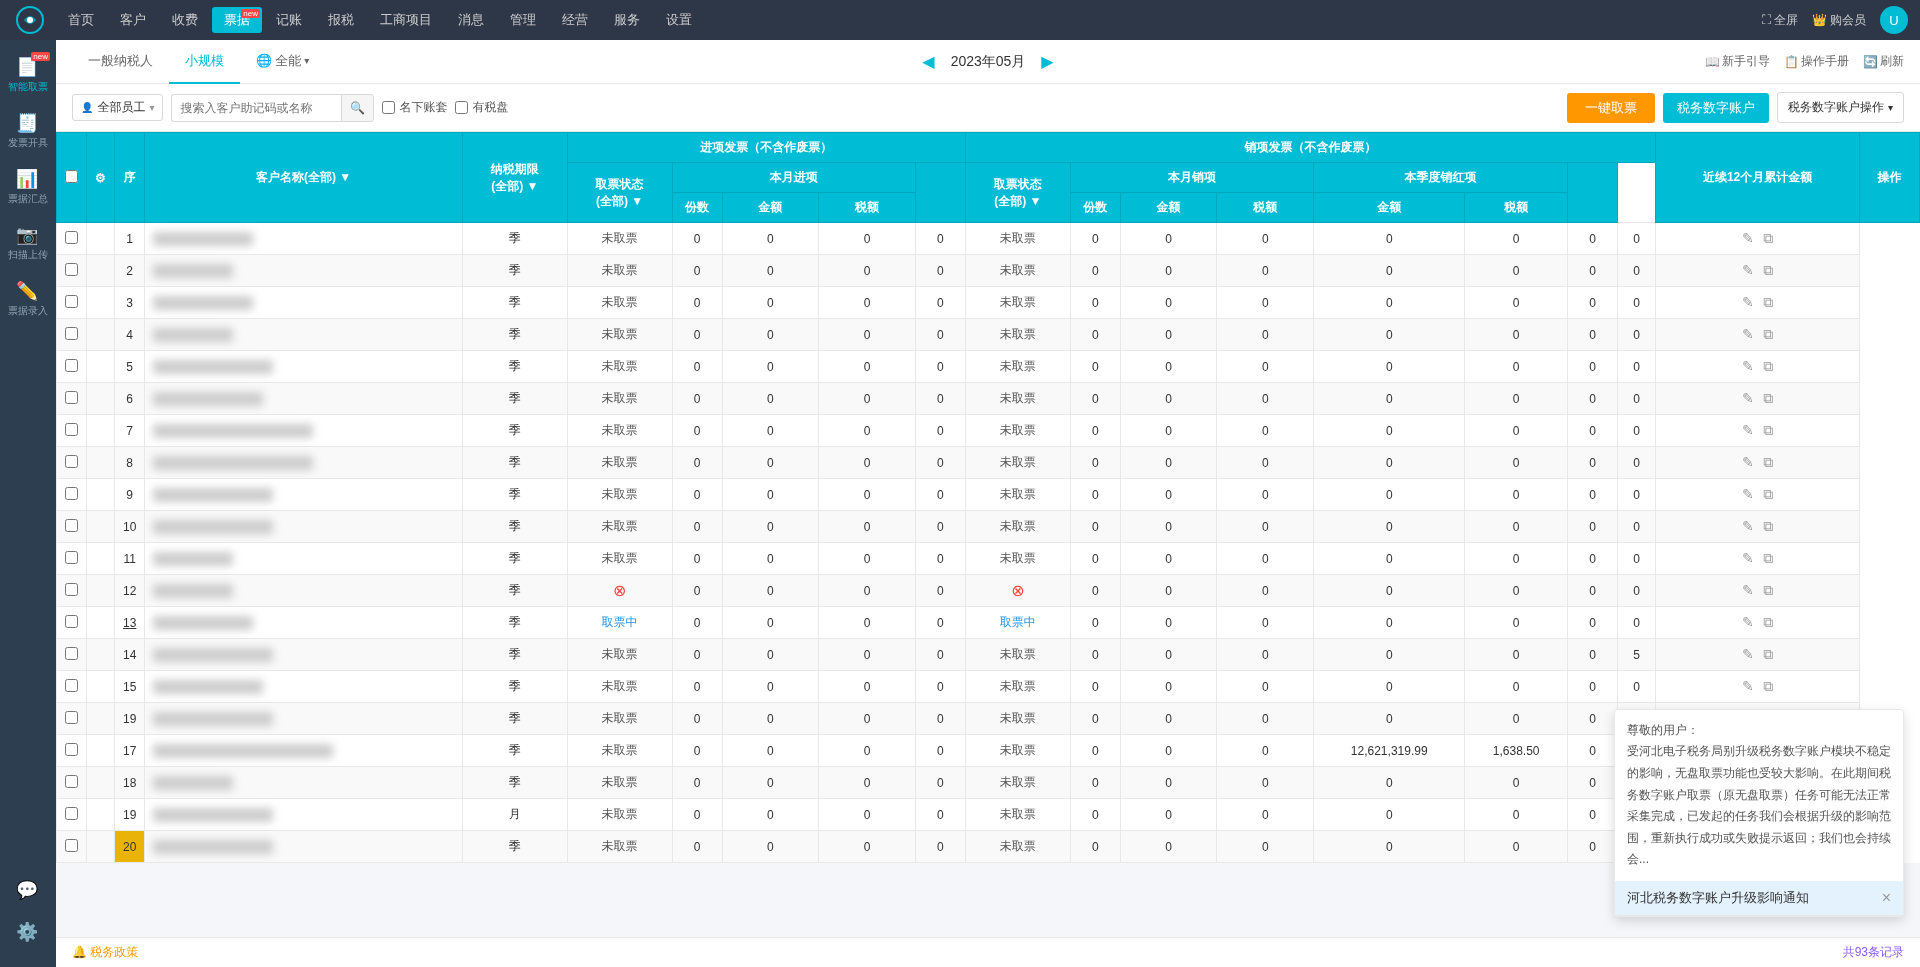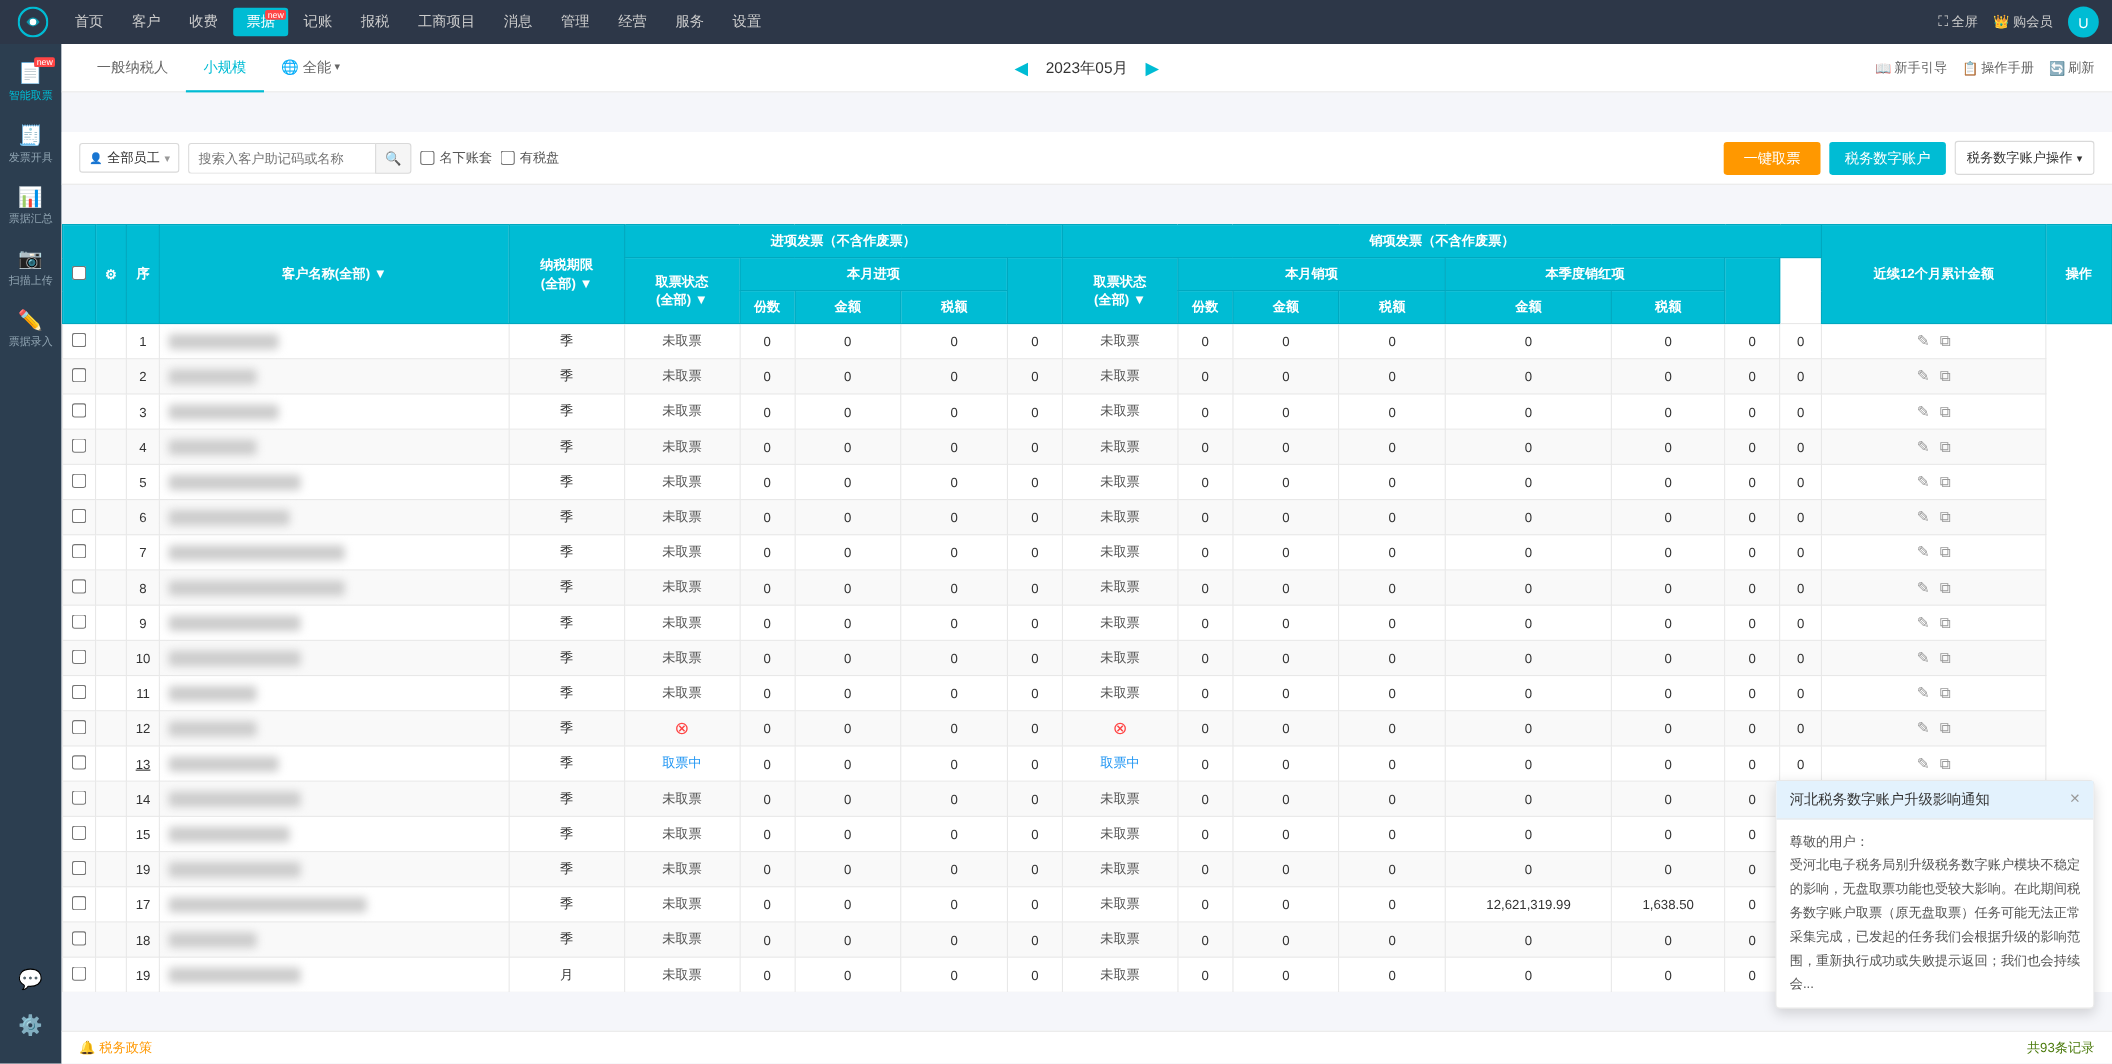--- a/index.html
+++ b/index.html
@@ -68,21 +68,21 @@
     <div style="margin-top:auto; display:flex; flex-direction:column; align-items:center; gap:4px; padding-bottom:8px;">
       <div style="display:flex; flex-direction:column; align-items:center; padding:8px 4px; cursor:pointer; color:#8fa3b1; font-size:10px; gap:2px; border-radius:4px; width:52px;">
         <span style="font-size:18px;">💬</span>
       </div>
       <div style="display:flex; flex-direction:column; align-items:center; padding:8px 4px; cursor:pointer; color:#8fa3b1; font-size:10px; gap:2px; border-radius:4px; width:52px;">
         <span style="font-size:18px;">⚙️</span>
       </div>
     </div>
   </div>
 
-  <div style="flex:1; display:flex; flex-direction:column; overflow:hidden; background:#f5f6fa;gap:36px;">
+  <div style="flex:1; display:flex; flex-direction:column; overflow:hidden; background:#f5f6fa;">
 
     <div style="background:#fff; padding:0 16px; border-bottom:1px solid #e8e8e8; display:flex; align-items:center; height:44px; position:relative;">
       <div style="padding:12px 16px; cursor:pointer; color:#666; font-size:13px; border-bottom:2px solid transparent; height:44px; display:flex; align-items:center;">一般纳税人</div>
       <div style="padding:12px 16px; cursor:pointer; color:#00bcd4; font-size:13px; border-bottom:2px solid #00bcd4; height:44px; display:flex; align-items:center; font-weight:500;">小规模</div>
       <div style="padding:12px 16px; cursor:pointer; color:#666; font-size:13px; border-bottom:2px solid transparent; height:44px; display:flex; align-items:center; gap:3px;">
         <span>🌐</span>全能
         <span style="font-size:10px;">▾</span>
       </div>
 
       <div style="position:absolute; left:50%; transform:translateX(-50%); display:flex; align-items:center; gap:12px;">
@@ -737,26 +737,26 @@
       <button style="background:none; border:none; cursor:pointer; color:#999; font-size:14px; padding:2px 3px;">⧉</button>
     </td>
   </tr>
           </tbody>
       </table>
     </div>
 
     <div style="padding:6px 16px; background:#fff; border-top:1px solid #e8e8e8; font-size:12px; color:#666; display:flex; align-items:center; gap:6px;">
       <span style="color:#ff9800; cursor:pointer;">🔔 税务政策</span>
       <span style="flex:1;"></span>
-      <span style="color:#4d7c0f;">共93条记录</span>
+      <span style="color:#8b5cf6;">共93条记录</span>
     </div>
   </div>
 </div>
 
 <div style="position:fixed; bottom:50px; right:16px; width:290px; background:#fff; border:1px solid #e8e8e8; border-radius:4px; box-shadow:0 4px 12px rgba(0,0,0,0.15); z-index:100;">
+  <div style="padding:10px 12px; font-size:12px; line-height:1.8; color:#555; max-height:200px; overflow-y:auto;">
+    <p>尊敬的用户：<br>受河北电子税务局别升级税务数字账户模块不稳定的影响，无盘取票功能也受较大影响。在此期间税务数字账户取票（原无盘取票）任务可能无法正常采集完成，已发起的任务我们会根据升级的影响范围，重新执行成功或失败提示返回；我们也会持续会...</p>
+  </div>
   <div style="background:#e3f2fd; padding:8px 12px; display:flex; align-items:center; justify-content:space-between; font-size:13px; color:#333; font-weight:500; border-bottom:1px solid #e8e8e8;">
     <span>河北税务数字账户升级影响通知</span>
     <button style="cursor:pointer; color:#999; background:none; border:none; font-size:16px; line-height:1;">×</button>
   </div>
-  <div style="padding:10px 12px; font-size:12px; line-height:1.8; color:#555; max-height:200px; overflow-y:auto;">
-    <p>尊敬的用户：<br>受河北电子税务局别升级税务数字账户模块不稳定的影响，无盘取票功能也受较大影响。在此期间税务数字账户取票（原无盘取票）任务可能无法正常采集完成，已发起的任务我们会根据升级的影响范围，重新执行成功或失败提示返回；我们也会持续会...</p>
-  </div>
 </div>
 
 </body></html>

